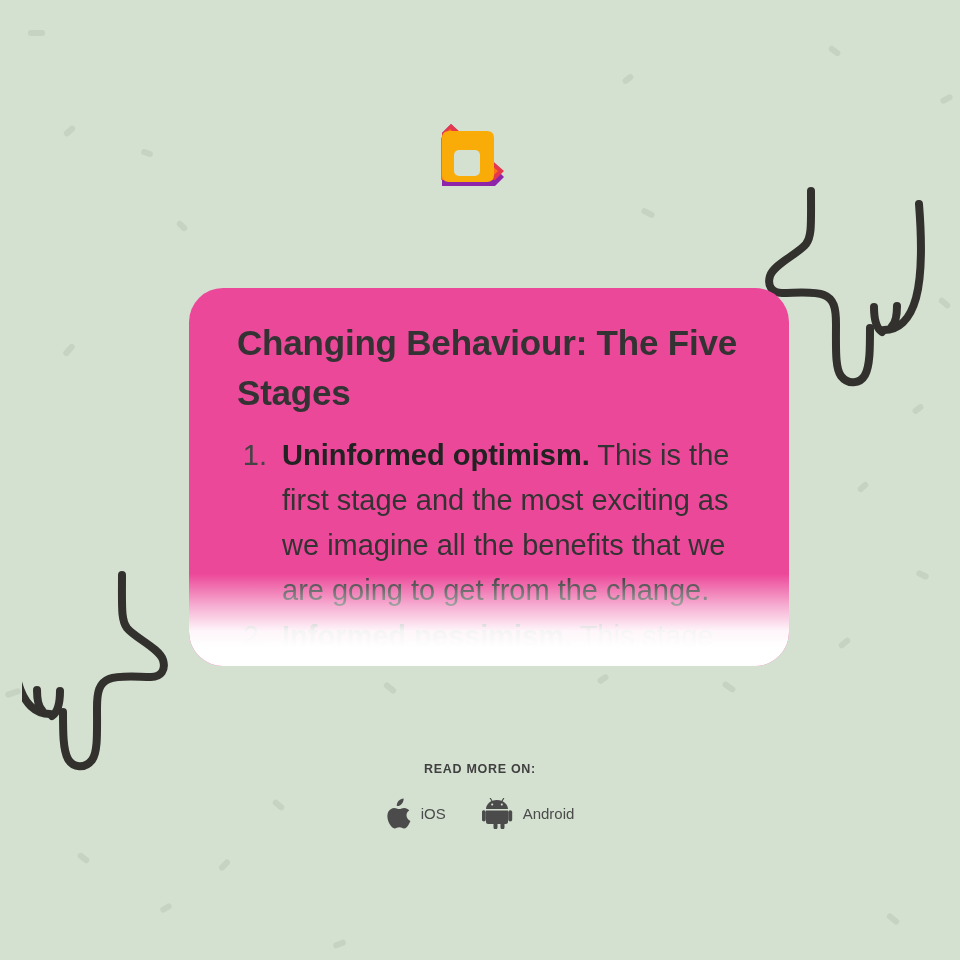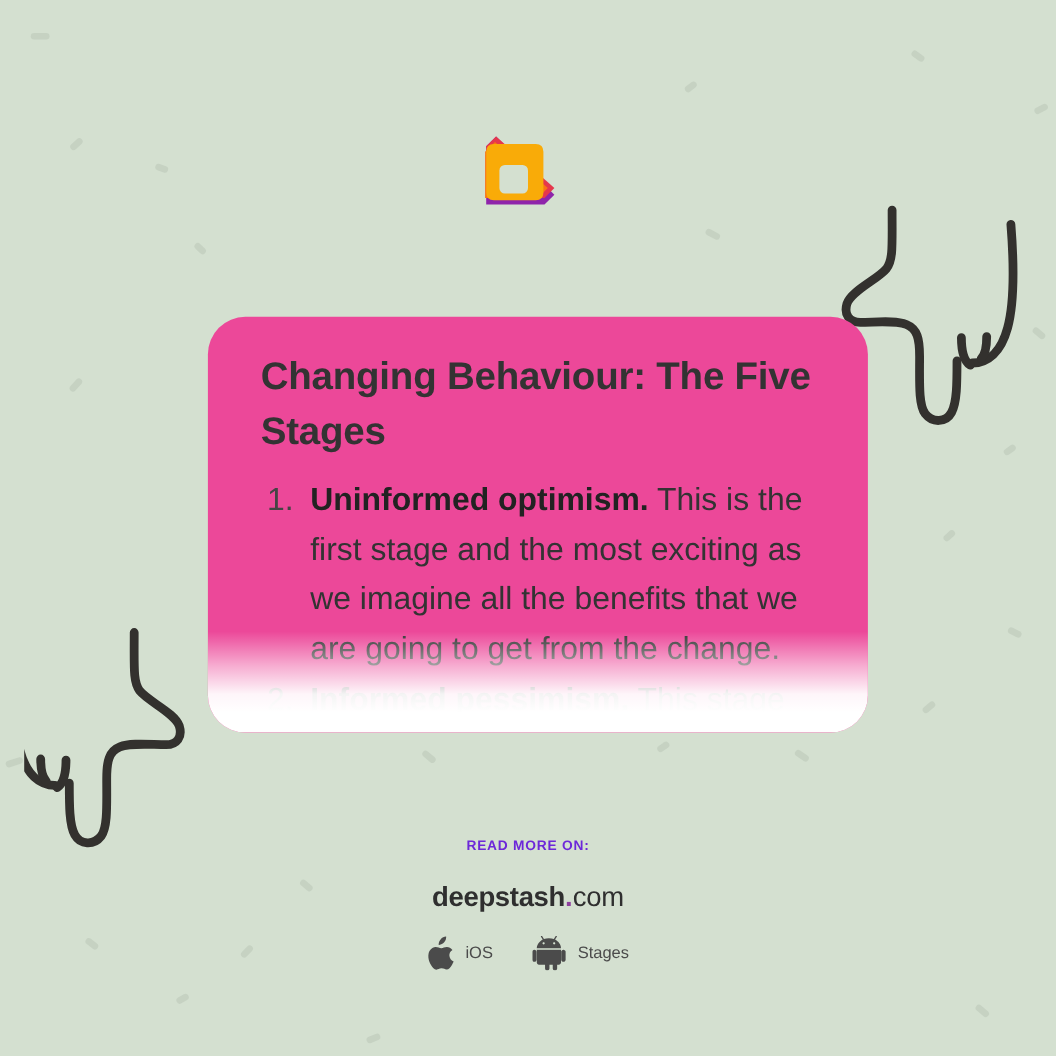--- a/index.html
+++ b/index.html
@@ -119,21 +119,21 @@
     position: absolute;
     left: 0;
     top: 762px;
     width: 960px;
     text-align: center;
   }
   #read-more {
     font-size: 12.5px;
     font-weight: bold;
     letter-spacing: 0.7px;
-    color: #6d28d9;
+    color: #404040;
     margin: 0;
   }
   #brand {
     margin-top: 28px;
     font-size: 25px;
     color: #2f2f2f;
     line-height: 1;
   }
   #brand-name { font-weight: bold; letter-spacing: -0.3px; }
   #brand-dot  { color: #8e3f9e; font-weight: bold; }
@@ -225,40 +225,37 @@
           <span class="lead">Informed pessimism.</span><span>  This stage is characterized by a shift into negative</span>
         </li>
       </ol>
     </div>
     <div id="card-fade"></div>
   </div>
 
   <div id="footer">
     <p id="read-more">READ MORE ON:</p>
 
-    <div id="brand">
-      <span id="brand-name">deepstash</span><span id="brand-dot">.</span><span id="brand-tld">com</span>
-    </div>
 
     <div id="stores">
       <div class="store">
         <svg width="26" height="31" viewBox="0 0 26 31">
           <path fill="#4b4b4b" d="M17.6,0.4c0.2,2-0.6,3.9-1.8,5.3c-1.2,1.4-3.1,2.5-5,2.3c-0.2-1.9,0.7-3.9,1.9-5.2C13.9,1.4,16,0.3,17.6,0.4z"></path>
           <path fill="#4b4b4b" d="M24.4,23.1c-0.6,1.4-0.9,2-1.7,3.3c-1.1,1.8-2.7,4-4.7,4c-1.8,0-2.2-1.1-4.6-1.1c-2.4,0-2.9,1.2-4.7,1.2 c-2,0-3.5-2-4.6-3.7c-3.1-4.8-3.4-10.5-1.5-13.5c1.3-2.1,3.5-3.4,5.5-3.4c2.1,0,3.4,1.1,5.1,1.1c1.7,0,2.7-1.1,5.1-1.1 c1.8,0,3.7,1,5,2.7C19.1,14.9,19.8,21,24.4,23.1z"></path>
         </svg>
         <span class="store-label">iOS</span>
       </div>
 
       <div class="store">
         <svg width="32" height="31" viewBox="0 0 32 31">
           <g fill="#4b4b4b">
             <path d="M9.4,3.1L7.8,0.5c-0.2-0.3-0.1-0.6,0.2-0.8C8.3-0.4,8.6-0.3,8.8,0l1.7,2.7C11.8,2.2,13.3,2,15,2 c1.7,0,3.2,0.2,4.5,0.7L21.2,0c0.2-0.3,0.5-0.4,0.8-0.2c0.3,0.2,0.4,0.5,0.2,0.8l-1.6,2.6C23.7,4.9,26,7.8,26,11H4 C4,7.8,6.3,4.9,9.4,3.1z M10.2,7.6c0.6,0,1-0.4,1-1c0-0.6-0.4-1-1-1c-0.6,0-1,0.4-1,1C9.2,7.1,9.6,7.6,10.2,7.6z M19.8,7.6 c0.6,0,1-0.4,1-1c0-0.6-0.4-1-1-1c-0.6,0-1,0.4-1,1C18.8,7.1,19.2,7.6,19.8,7.6z"></path>
             <path d="M4,12.5h22V24c0,1.1-0.9,2-2,2h-1.5v3.5c0,1.1-0.9,2-2,2s-2-0.9-2-2V26h-3v3.5c0,1.1-0.9,2-2,2s-2-0.9-2-2V26H6 c-1.1,0-2-0.9-2-2V12.5z"></path>
             <path d="M1.8,12.3c1.1,0,2,0.9,2,2v7.1c0,1.1-0.9,2-2,2s-2-0.9-2-2v-7.1C-0.2,13.2,0.7,12.3,1.8,12.3z"></path>
             <path d="M28.2,12.3c1.1,0,2,0.9,2,2v7.1c0,1.1-0.9,2-2,2s-2-0.9-2-2v-7.1C26.2,13.2,27.1,12.3,28.2,12.3z"></path>
           </g>
         </svg>
-        <span class="store-label">Stages</span>
+        <span class="store-label">Android</span>
       </div>
     </div>
   </div>
 
 </div>
 
 </body></html>

